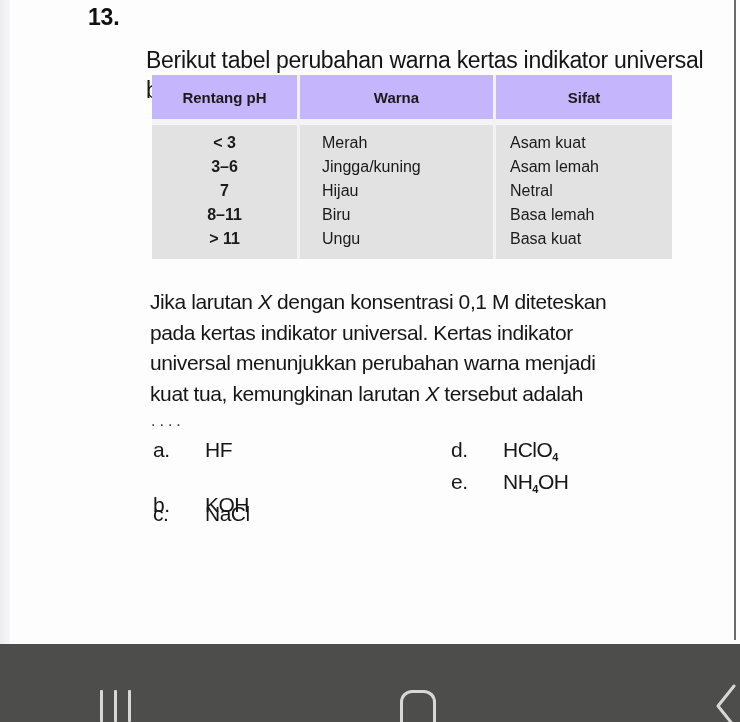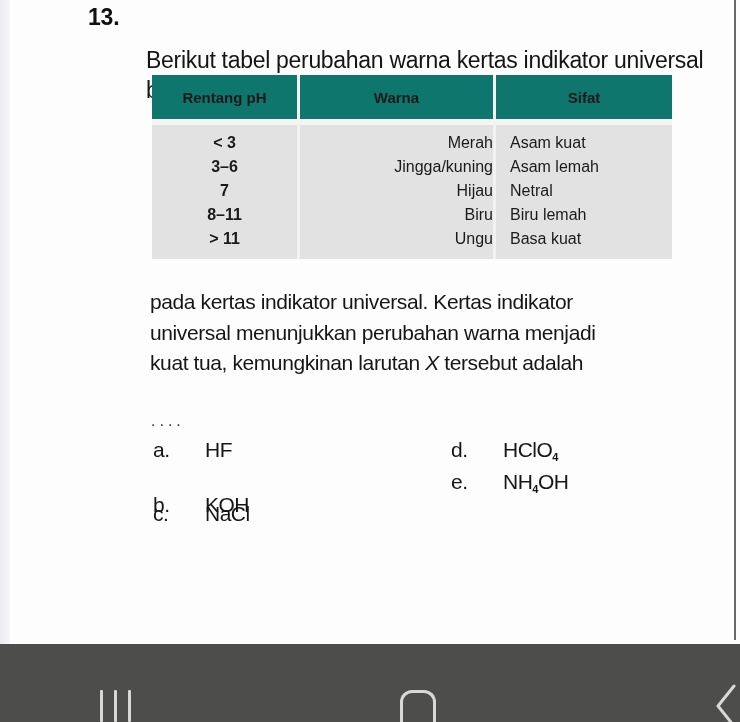--- a/index.html
+++ b/index.html
@@ -7,29 +7,29 @@
   body { position: relative; font-family: "Liberation Sans", sans-serif; color: #111; }
 
   .page { position: absolute; left: 0; top: 0; width: 740px; height: 711px; background: #fdfdfd; }
   .left-edge { position: absolute; left: 0; top: 0; width: 10px; height: 644px; background: linear-gradient(to right, #ecebf0, #f7f7f9); }
   .right-rule { position: absolute; left: 734px; top: 0; width: 2px; height: 640px; background: #6a6a6a; }
 
   .q-number { position: absolute; left: 88px; top: 4px; font-size: 23px; font-weight: bold; letter-spacing: -0.2px; }
   .q-intro { position: absolute; left: 146px; top: 4px; width: 580px; font-size: 23px; line-height: 30px; letter-spacing: -0.3px; color: #151515; margin-top: 41px; }
 
   .ph-table { position: absolute; left: 152px; top: 75px; width: 520px; border-collapse: separate; border-spacing: 0; background: #dcdcdc; }
-  .ph-table th { background: #0f766e; font-size: 15px; font-weight: bold; height: 44px; padding: 0; border-right: 3px solid #f2f2f2; color: #1a1a1a; }
+  .ph-table th { background: #c4b5fd; font-size: 15px; font-weight: bold; height: 44px; padding: 0; border-right: 3px solid #f2f2f2; color: #1a1a1a; }
   .ph-table th:last-child { border-right: none; }
   .ph-table .sep td { height: 6px; background: #f4f4f4; border-right: 3px solid #f2f2f2; padding: 0; }
   .ph-table .sep td:last-child { border-right: none; }
   .ph-table td { font-size: 16px; line-height: 24px; padding: 0; border-right: 3px solid #f2f2f2; background: #e2e2e2; color: #1a1a1a; }
   .ph-table td:last-child { border-right: none; margin-left: 20px; }
   .ph-table tr.body td { vertical-align: top; padding-top: 6px; padding-bottom: 8px; }
   .col-ph { width: 148px; text-align: center; font-weight: bold; }
-  .col-warna { width: 196px; padding-left: 22px !important; text-align: right; }
+  .col-warna { width: 196px; padding-left: 22px !important; }
   .col-sifat { width: 176px; padding-left: 14px !important; }
   .cell-line { display: block; height: 24px; white-space: nowrap; }
 
   .q-body { position: absolute; left: 150px; top: 287px; width: 570px; font-size: 21px; line-height: 30.5px; letter-spacing: -0.4px; color: #161616; text-align: justify; }
   .q-body .x { font-style: italic; }
   .dots { position: absolute; left: 151px; top: 412px; font-size: 16px; letter-spacing: 4px; color: #333; }
 
   .option { position: absolute; font-size: 21px; color: #161616; letter-spacing: -0.5px; }
   .opt-letter { display: inline-block; width: 52px; }
   .opt-text sub { font-size: 11px; font-weight: bold; vertical-align: -4px; }
@@ -77,28 +77,29 @@
           <span class="cell-line">Merah</span>
           <span class="cell-line">Jingga/kuning</span>
           <span class="cell-line">Hijau</span>
           <span class="cell-line">Biru</span>
           <span class="cell-line">Ungu</span>
         </td>
         <td class="col-sifat">
           <span class="cell-line">Asam kuat</span>
           <span class="cell-line">Asam lemah</span>
           <span class="cell-line">Netral</span>
-          <span class="cell-line">Biru lemah</span>
+          <span class="cell-line">Basa lemah</span>
           <span class="cell-line">Basa kuat</span>
         </td>
       </tr>
     </tbody>
   </table>
 
   <div class="q-body">
+    <div><span>Jika larutan </span><span class="x">X</span><span> dengan konsentrasi 0,1 M diteteskan</span></div>
     <div><span>pada kertas indikator universal. Kertas indikator</span></div>
     <div><span>universal menunjukkan perubahan warna menjadi</span></div>
     <div><span>kuat tua, kemungkinan larutan </span><span class="x">X</span><span> tersebut adalah</span></div>
   </div>
   <div class="dots">....</div>
 
   <div class="option" style="left:153px; top:438px;">
     <span class="opt-letter">a.</span><span class="opt-text"><span>HF</span></span>
   </div>
   <div class="option" style="left:153px; top:493px;">

